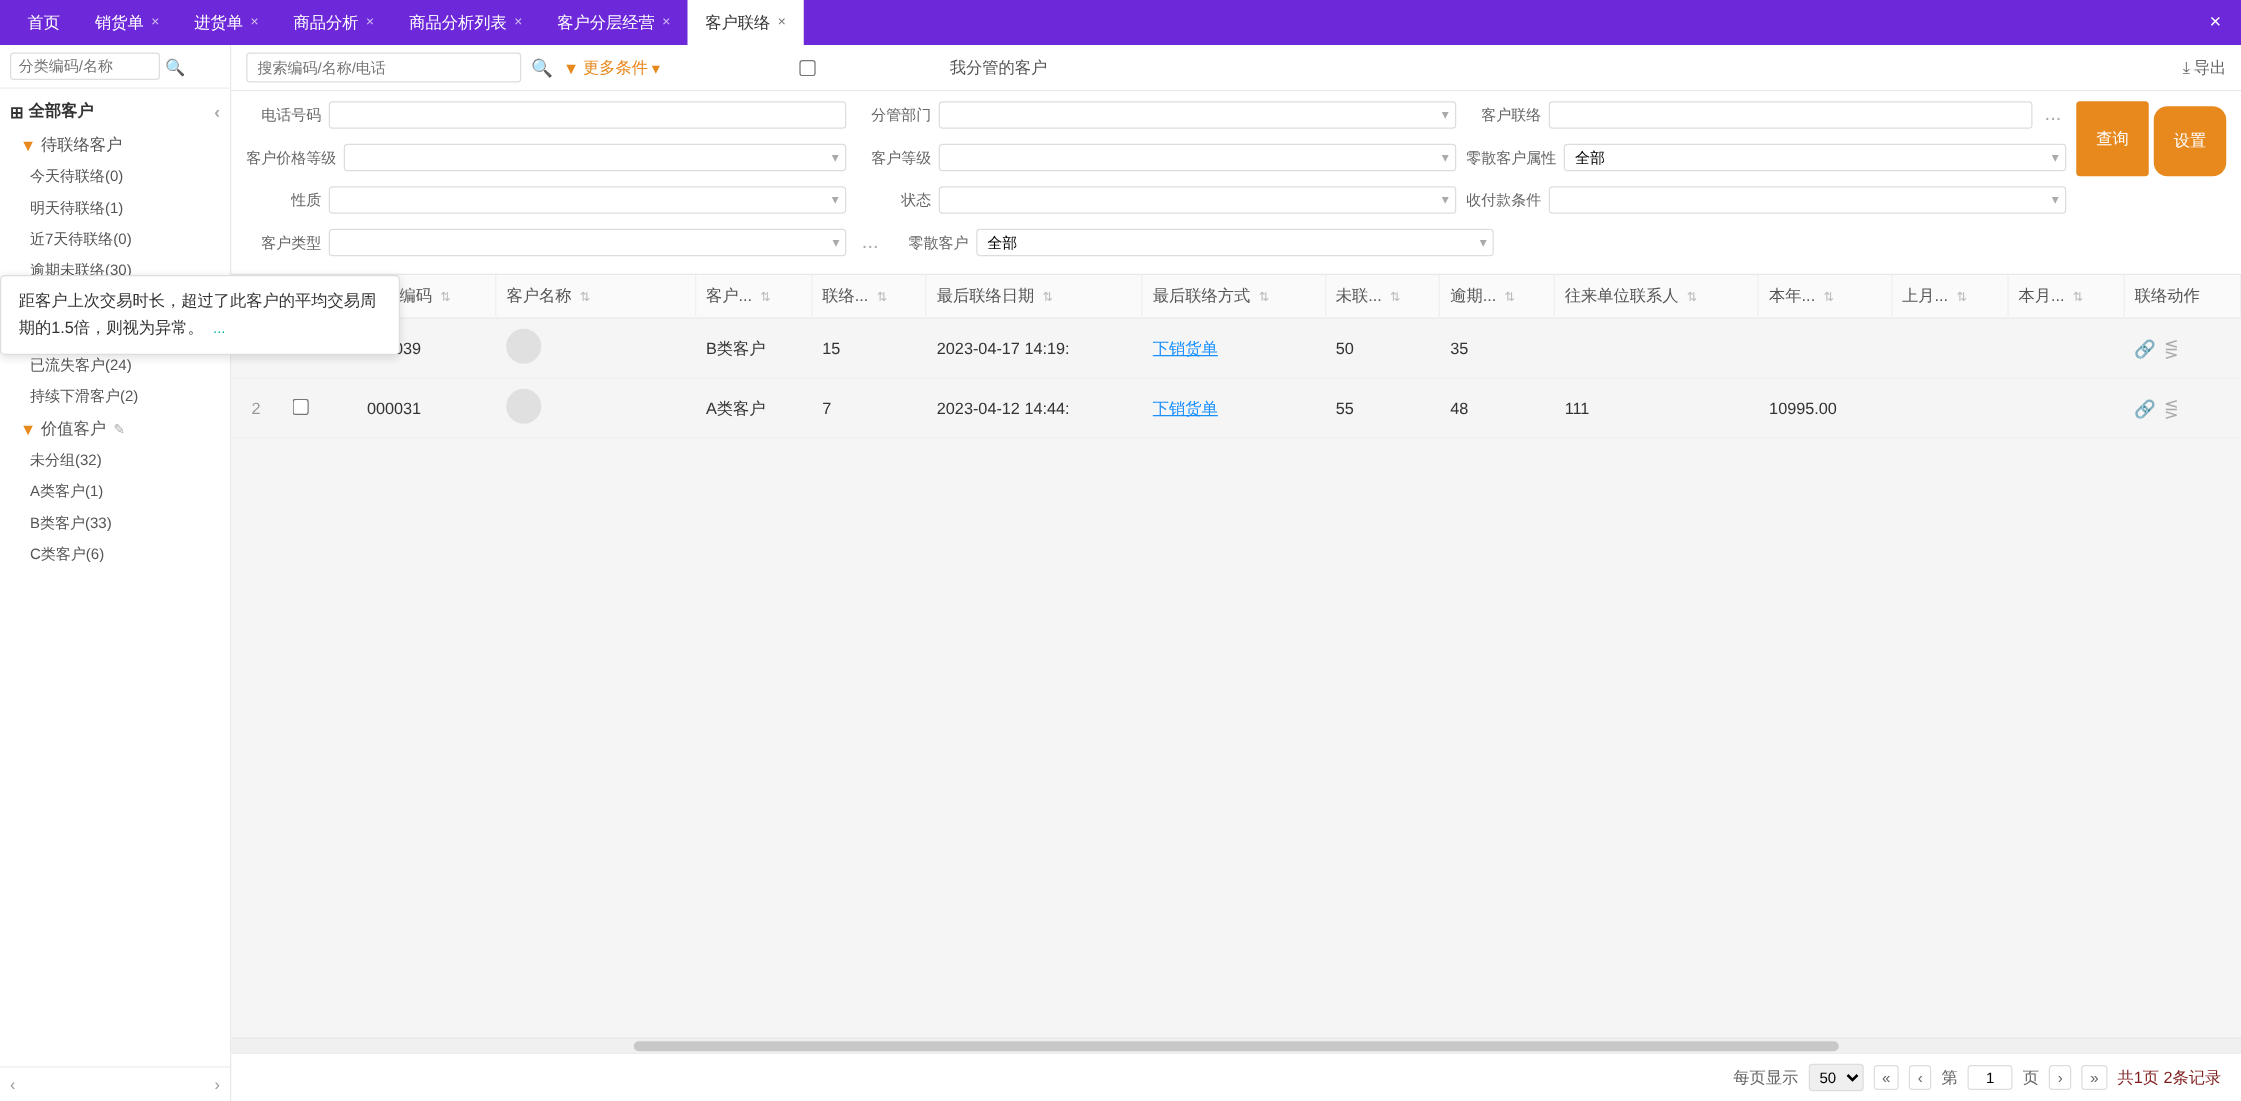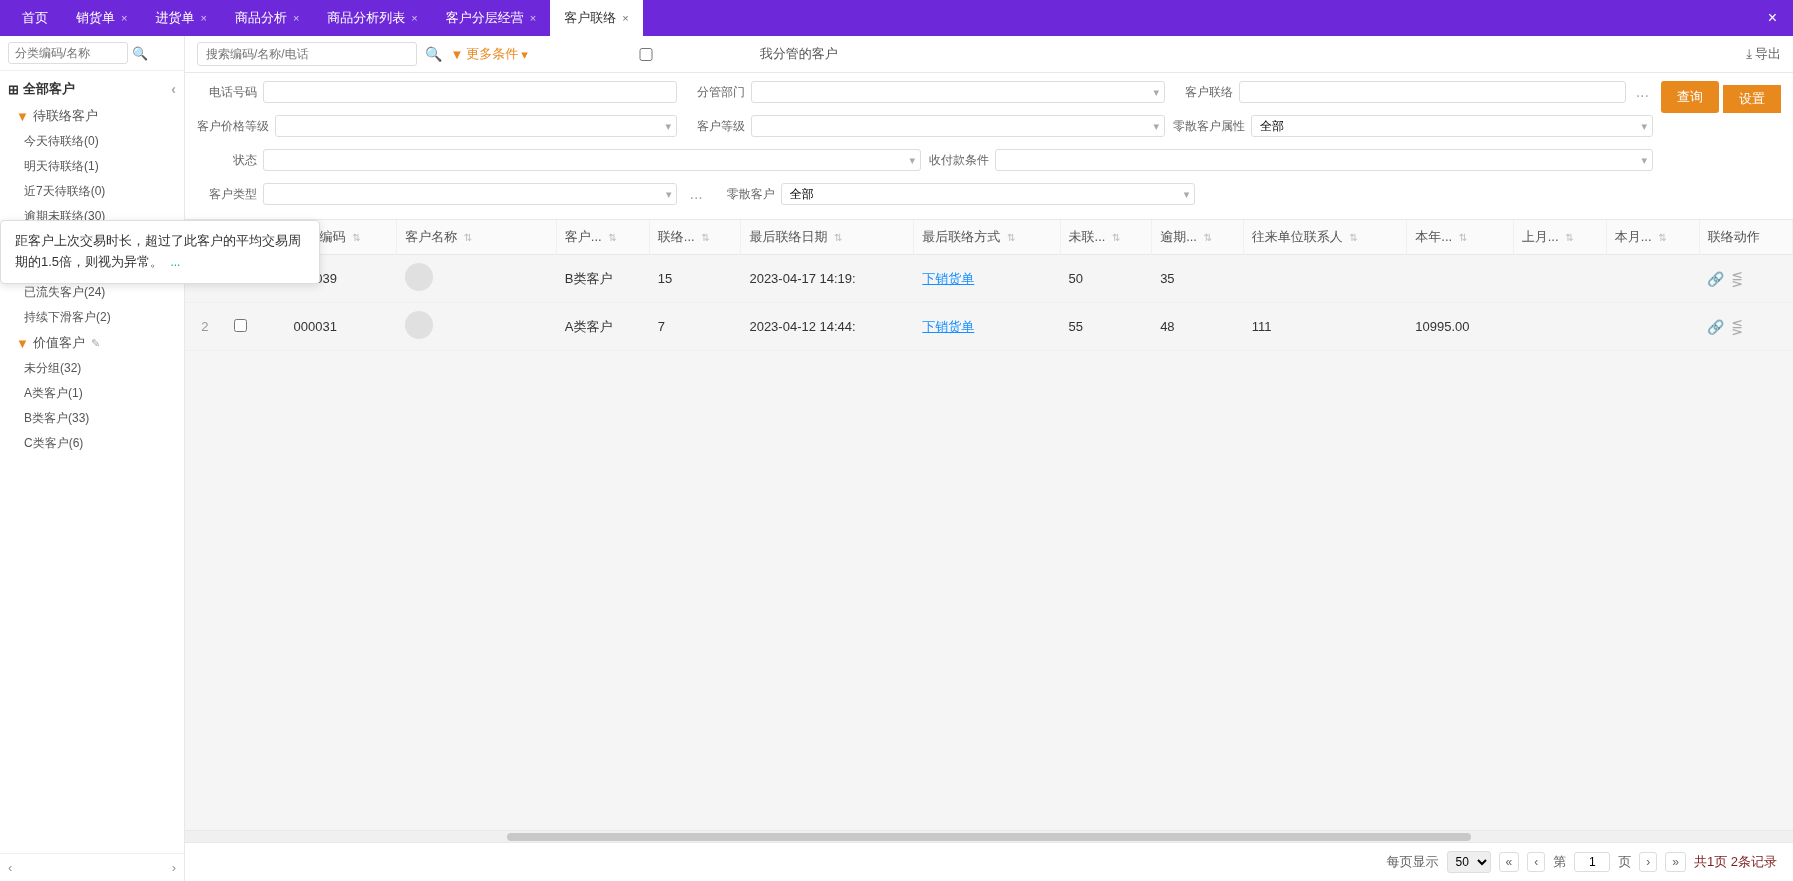--- a/index.html
+++ b/index.html
@@ -243,22 +243,22 @@
       border-radius: 3px;
       padding: 5px 16px;
       cursor: pointer;
       font-size: 13px;
       white-space: nowrap;
     }
     .btn-settings {
       background: #e8891e;
       color: white;
       border: none;
-      border-radius: 0;
-      padding: 5px 16px;
+      border-radius: 11px;
+      padding: 19px 16px;
       cursor: pointer;
       font-size: 13px;
       white-space: nowrap;
       margin-top: 4px;
     }
     .filter-buttons {
       display: flex;
       flex-direction: row;
       gap: 4px;
       align-self: flex-start;
@@ -576,20 +576,26 @@
               <span class="filter-label">零散客户属性</span>
               <div class="filter-select-wrap">
                 <select>
                   <option>全部</option>
                 </select>
               </div>
             </div>
           </div>
 
           <div class="filter-row">
+            <div class="filter-field">
+              <span class="filter-label">性质</span>
+              <div class="filter-select-wrap">
+                <select><option></option></select>
+              </div>
+            </div>
             <div class="filter-field">
               <span class="filter-label">状态</span>
               <div class="filter-select-wrap">
                 <select><option></option></select>
               </div>
             </div>
             <div class="filter-field">
               <span class="filter-label">收付款条件</span>
               <div class="filter-select-wrap">
                 <select><option></option></select>

